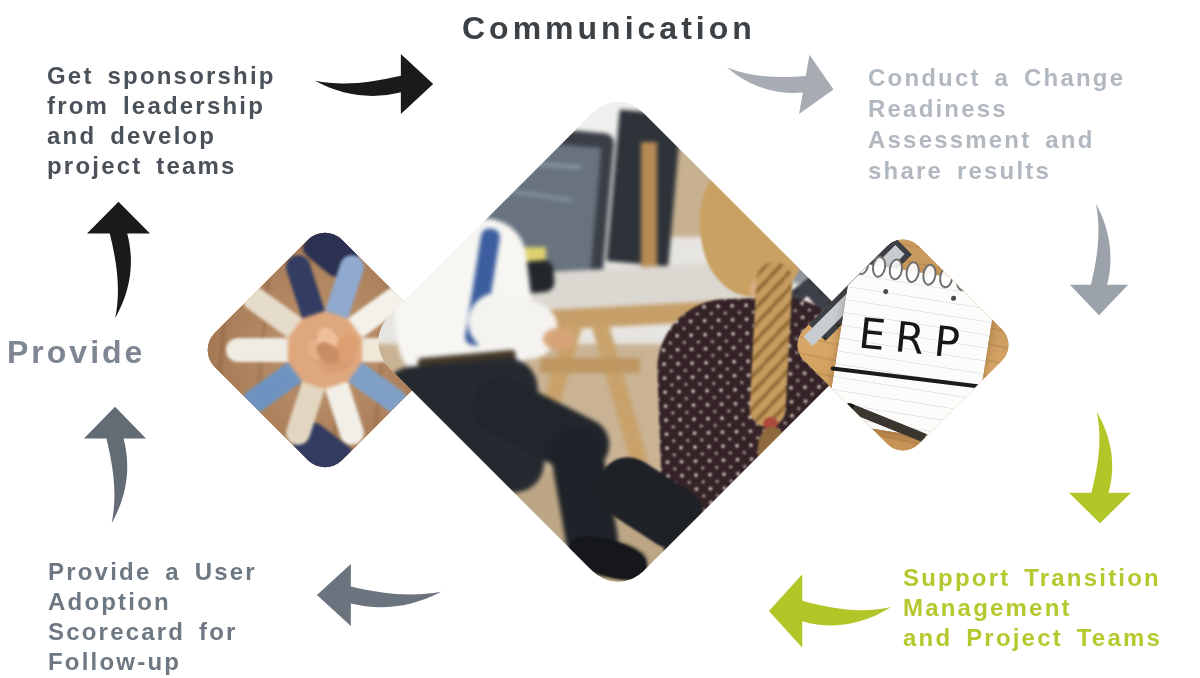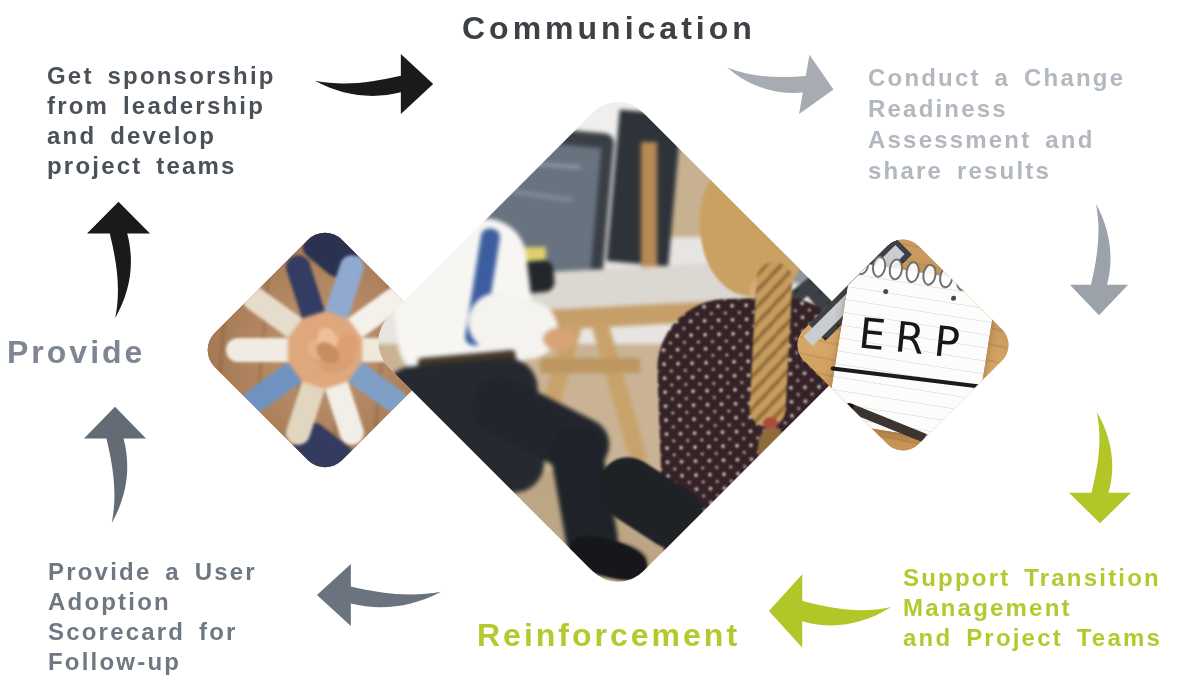--- a/index.html
+++ b/index.html
@@ -175,21 +175,20 @@
   <svg class="arrow" style="left:346px;top:531px;width:66px;height:128px;transform:scaleX(-1) rotate(90deg);" viewBox="0 0 100 200" preserveAspectRatio="none">
     <path d="M50 3 L97 56 L63 56 C74 102 69 150 45 197 C54 148 47 102 37 56 L3 56 Z" fill="#6b747e"></path>
   </svg>
 
   <svg class="arrow" style="left:82px;top:405px;width:66px;height:120px;" viewBox="0 0 100 200" preserveAspectRatio="none">
     <path d="M50 3 L97 56 L63 56 C74 102 69 150 45 197 C54 148 47 102 37 56 L3 56 Z" fill="#636b74"></path>
   </svg>
 
   <div class="node-label c-title" style="left:462px;top:10px;letter-spacing:4px;">Communication</div>
   <div class="node-label c-change" style="left:7px;top:334px;">Provide</div>
-  <div class="node-label c-green" style="left:477px;top:617px;">Reinforcement</div>
 
   <div class="step c-darkstep" style="left:47px;top:61px;">Get sponsorship
 from leadership
 and develop
 project teams</div>
   <div class="step c-lightgray" style="left:868px;top:62px;line-height:31px;">Conduct a Change
 Readiness
 Assessment and
 share results</div>
   <div class="step c-green" style="left:903px;top:563px;">Support Transition

